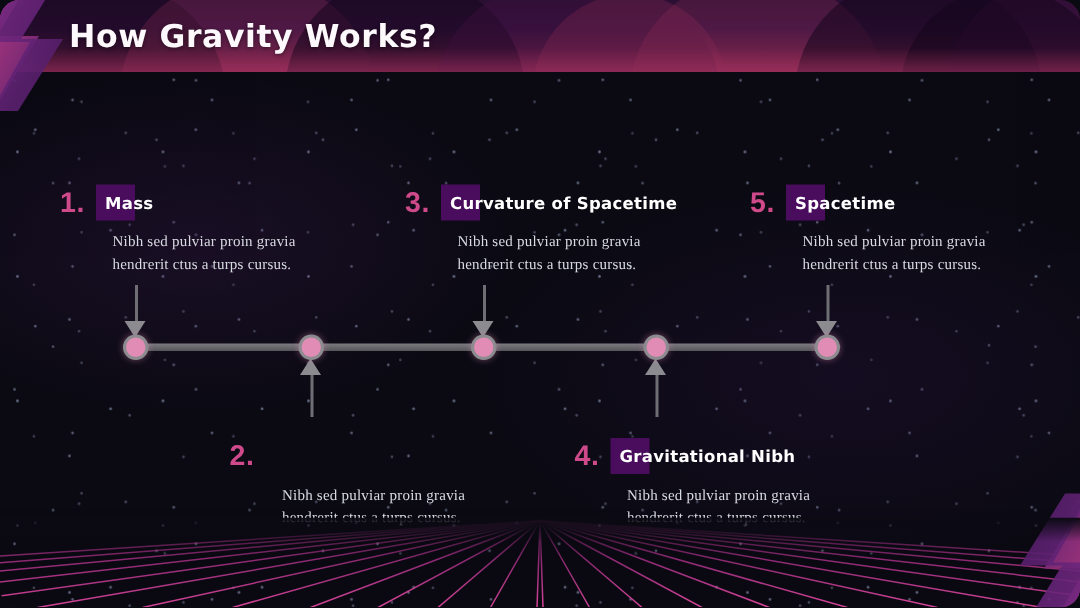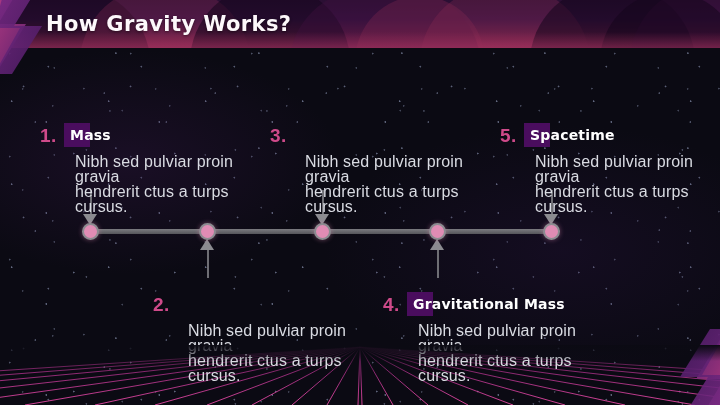--- a/index.html
+++ b/index.html
@@ -3,20 +3,21 @@
 <meta charset="utf-8">
 <style>
   html,body{margin:0;padding:0;background:#0a0a12;}
   *{box-sizing:border-box;}
   .slide{
     position:relative;
     width:720px;height:405px;
     overflow:hidden;
     background:#0b0a13;
     font-family:"Liberation Sans", sans-serif;
+    border-radius:13px;
   }
 
   
   .starfield{
     position:absolute;left:0;top:0;width:720px;height:405px;
     background-color:#0b0a13;
     background-image:
       radial-gradient(circle at 12% 22%, rgba(200,215,255,.55) 0.6px, transparent 1.2px),
       radial-gradient(circle at 27% 12%, rgba(200,215,255,.40) 0.6px, transparent 1.2px),
       radial-gradient(circle at 41% 34%, rgba(200,215,255,.50) 0.6px, transparent 1.2px),
@@ -113,29 +114,29 @@
     width:24px;flex:none;
   }
   .tagWrap{position:relative;display:inline-block;}
   .tagBox{
     position:absolute;left:0;top:-2px;
     width:26px;height:24px;background:#4a0d5e;
   }
   .tagText{
     position:relative;z-index:2;
     font-family:"DejaVu Sans", sans-serif;
-    font-size:14px;font-weight:700;color:#ffffff;
+    font-size:11px;font-weight:700;color:#ffffff;
     line-height:21px;
     padding-left:6px;white-space:nowrap;
     letter-spacing:.2px;
   }
   .body{
     margin-top:5px;margin-left:35px;
-    font-family:Liberation Sans, sans-serif;
-    font-size:16px;color:#d9dbe2;line-height:15px;
+    font-family:Liberation Serif, serif;
+    font-size:10px;color:#d9dbe2;line-height:15px;
     letter-spacing:.15px;
   }
   .title{
     position:absolute;left:46px;top:12px;
     font-family:"DejaVu Sans", sans-serif;
     font-size:21px;font-weight:700;color:#fdf8fb;
     letter-spacing:.4px;
     text-shadow:0 1px 3px rgba(0,0,0,.45);
   }
 </style>
@@ -271,20 +272,24 @@
     </div>
     <div class="body">
       <div>Nibh sed pulviar proin gravia</div>
       <div>hendrerit ctus a turps cursus.</div>
     </div>
   </div>
 
   <div class="block" style="left:270px;top:125px;">
     <div class="blockHead">
       <div class="num">3.</div>
+      <div class="tagWrap">
+        <div class="tagBox"></div>
+        <div class="tagText">Curvature of Spacetime</div>
+      </div>
     </div>
     <div class="body">
       <div>Nibh sed pulviar proin gravia</div>
       <div>hendrerit ctus a turps cursus.</div>
     </div>
   </div>
 
   <div class="block" style="left:500px;top:125px;">
     <div class="blockHead">
       <div class="num">5.</div>
@@ -307,21 +312,21 @@
       <div>Nibh sed pulviar proin gravia</div>
       <div>hendrerit ctus a turps cursus.</div>
     </div>
   </div>
 
   <div class="block" style="left:383px;top:294px;">
     <div class="blockHead">
       <div class="num">4.</div>
       <div class="tagWrap">
         <div class="tagBox"></div>
-        <div class="tagText">Gravitational Mass</div>
+        <div class="tagText">Gravitational Nibh</div>
       </div>
     </div>
     <div class="body">
       <div>Nibh sed pulviar proin gravia</div>
       <div>hendrerit ctus a turps cursus.</div>
     </div>
   </div>
 
 </div>
 

